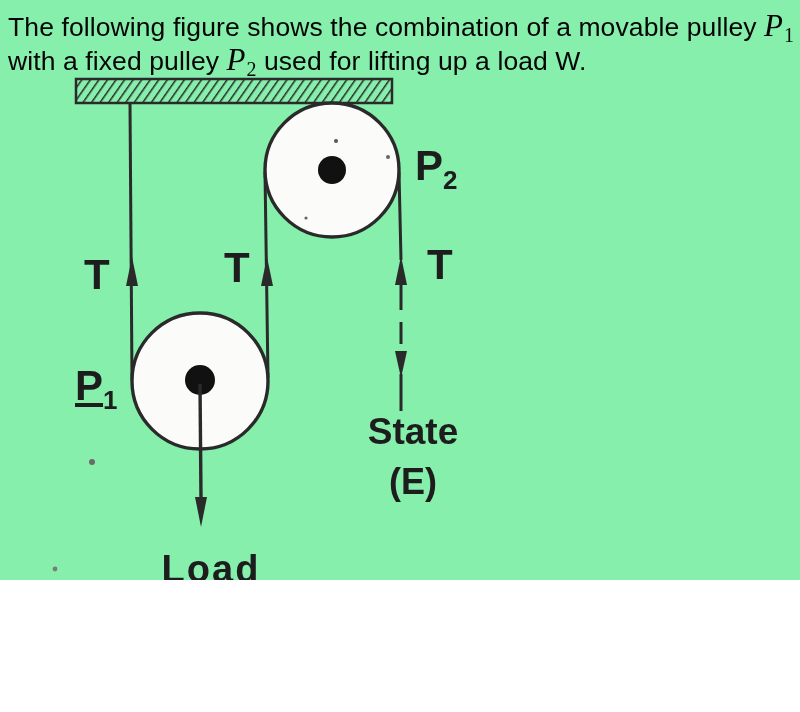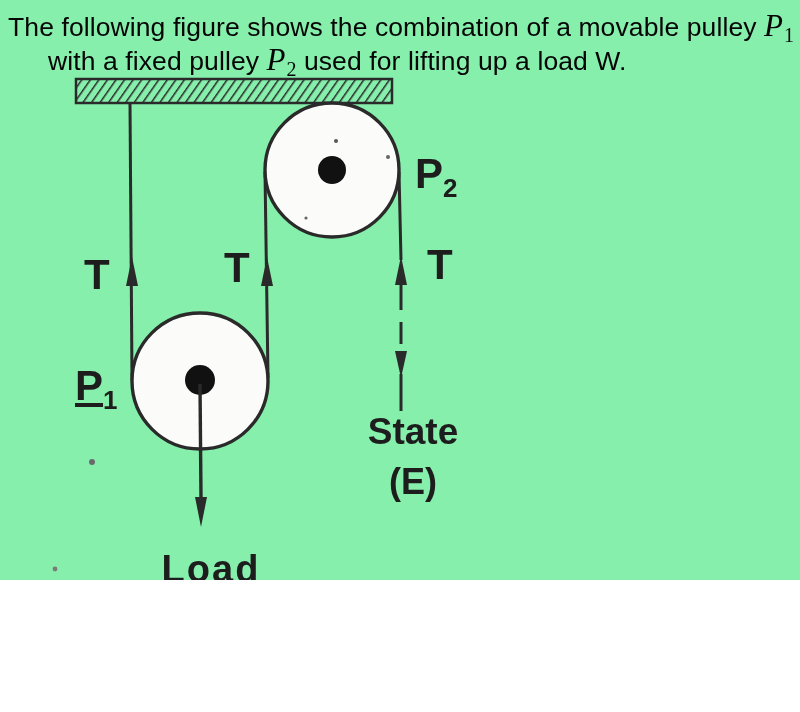--- a/index.html
+++ b/index.html
@@ -30,21 +30,21 @@
   .center-col{text-align:center;width:130px;}
 </style>
 </head>
 <body>
 
 <div class="page">
 
   <div class="qline" style="top:9px;">
     <span>The following figure shows the combination of a movable pulley </span><span class="math"><span>P</span><span class="msub">1</span></span>
   </div>
-  <div class="qline" style="top:43px;margin-left:40px;">
+  <div class="qline" style="top:43px;">
     <span>with a fixed pulley </span><span class="math"><span>P</span><span class="msub">2</span></span><span> used for lifting up a load W.</span>
   </div>
 
   <svg class="fig-svg" width="800" height="712" viewBox="0 0 800 712">
     <defs>
       <pattern id="hatch" width="7" height="10" patternUnits="userSpaceOnUse" patternTransform="rotate(35)">
         <line x1="0" y1="0" x2="0" y2="10" stroke="var(--ink,#2a2a2a)" stroke-width="3"></line>
       </pattern>
     </defs>
 
@@ -77,21 +77,21 @@
     <circle cx="388" cy="157" r="2" fill="#666"></circle>
     <circle cx="306" cy="218" r="1.6" fill="#666"></circle>
     <circle cx="92" cy="462" r="3" fill="#6a6a6a"></circle>
     <circle cx="55" cy="569" r="2.4" fill="#7a7a7a"></circle>
   </svg>
 
   <div class="fig-label" style="left:84px;top:253px;font-size:42px;">T</div>
   <div class="fig-label" style="left:224px;top:246px;font-size:42px;">T</div>
   <div class="fig-label" style="left:427px;top:243px;font-size:42px;">T</div>
 
-  <div class="fig-label" style="left:415px;top:152px;font-size:42px;">
+  <div class="fig-label" style="left:415px;top:144px;font-size:42px;">
     <span>P</span><span class="fig-sub">2</span>
   </div>
 
   <div class="fig-label" style="left:75px;top:364px;font-size:42px;text-decoration:underline;">
     <span>P</span><span class="fig-sub">1</span>
   </div>
 
   <div class="fig-label center-col" style="left:348px;top:413px;font-size:37px;">State</div>
   <div class="fig-label center-col" style="left:348px;top:463px;font-size:36px;">(E)</div>
 

